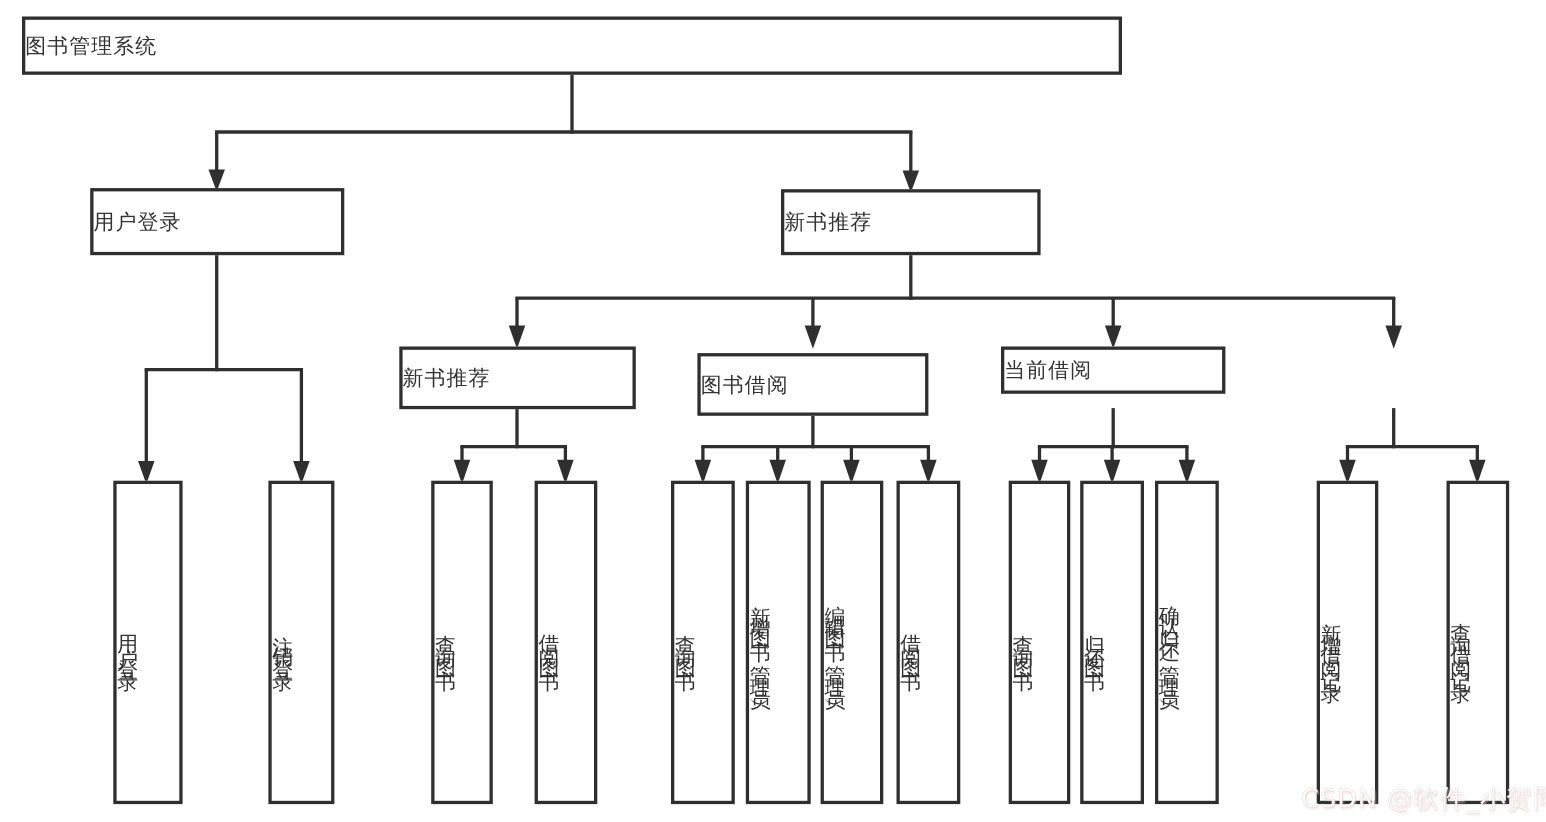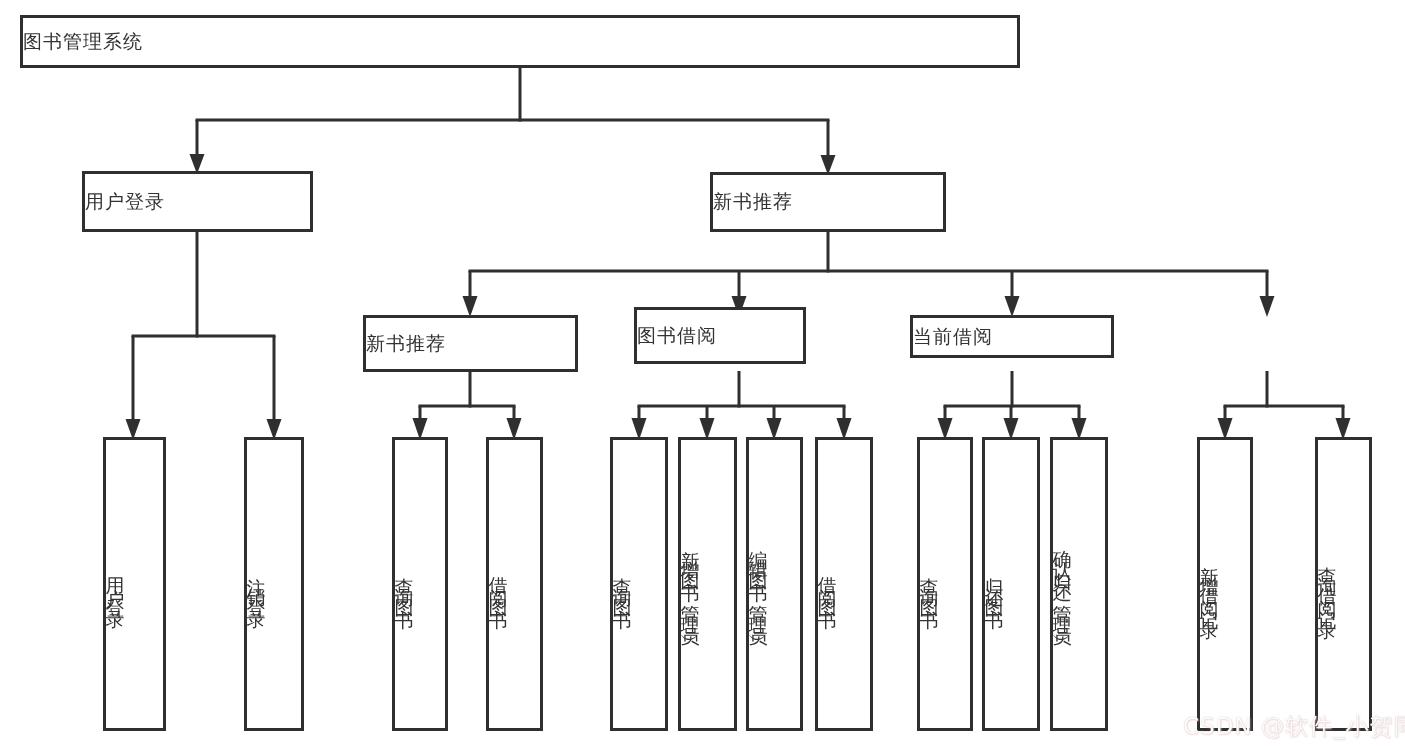--- a/index.html
+++ b/index.html
@@ -138,21 +138,21 @@
   <div class="box h" style="left:82px;top:171px;width:231px;height:61px">
     <span>用户登录</span>
   </div>
   <div class="box h" style="left:710px;top:172px;width:236px;height:60px">
     <span>新书推荐</span>
   </div>
 
   <div class="box h" style="left:363px;top:315px;width:215px;height:57px">
     <span>新书推荐</span>
   </div>
-  <div class="box h" style="left:634px;top:307px;width:172px;height:57px">
+  <div class="box h" style="left:634px;top:321px;width:210px;height:57px">
     <span>图书借阅</span>
   </div>
   <div class="box h" style="left:910px;top:315px;width:204px;height:43px">
     <span>当前借阅</span>
   </div>
 
   <div class="box v" style="left:103px;top:437px;width:63px;height:294px">
     <span>用户登录</span>
   </div>
   <div class="box v" style="left:244px;top:437px;width:60px;height:294px">

